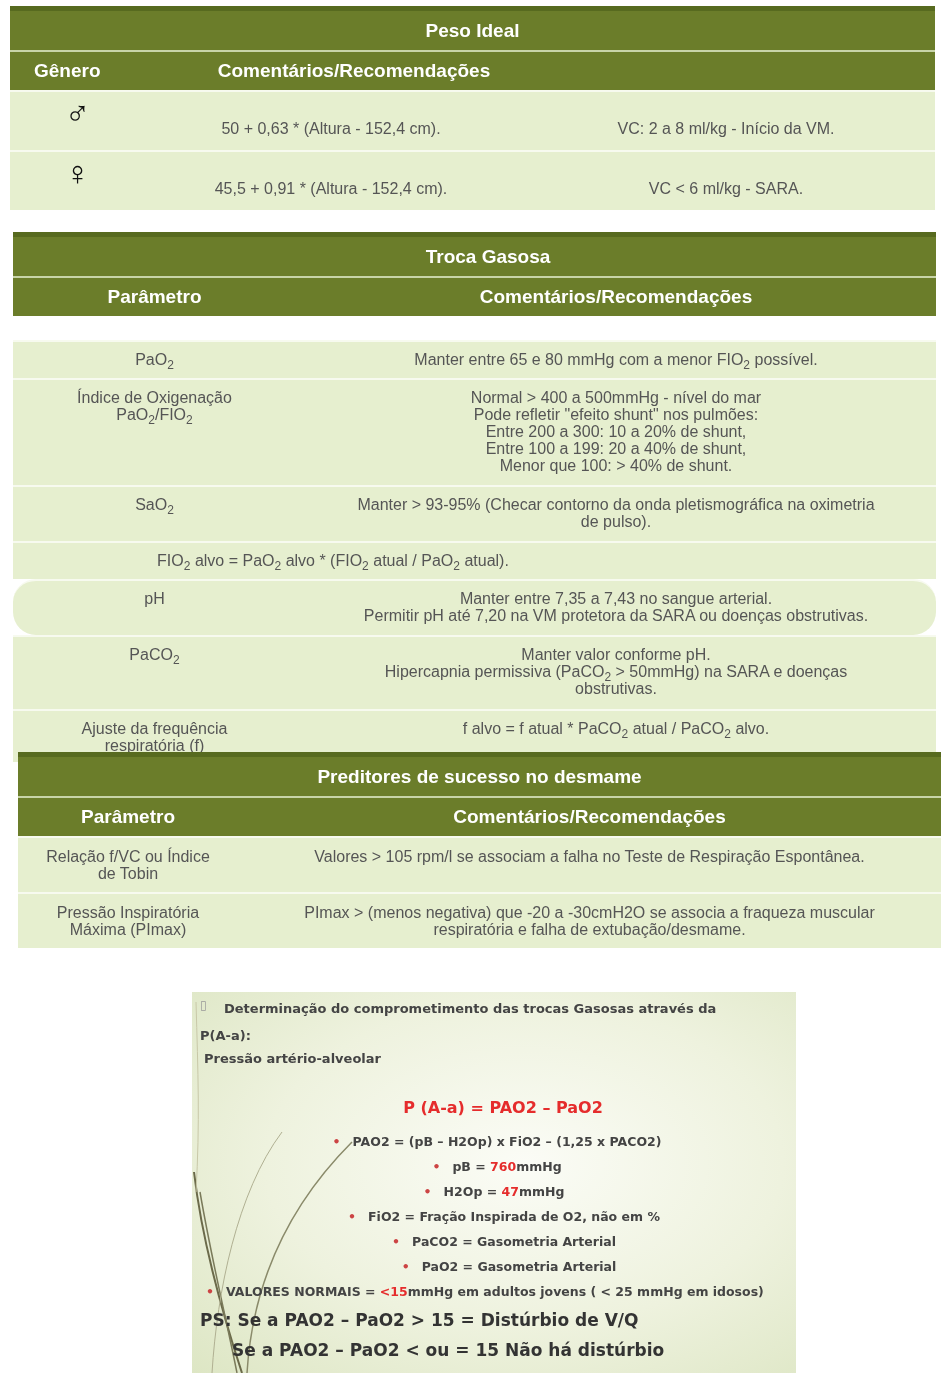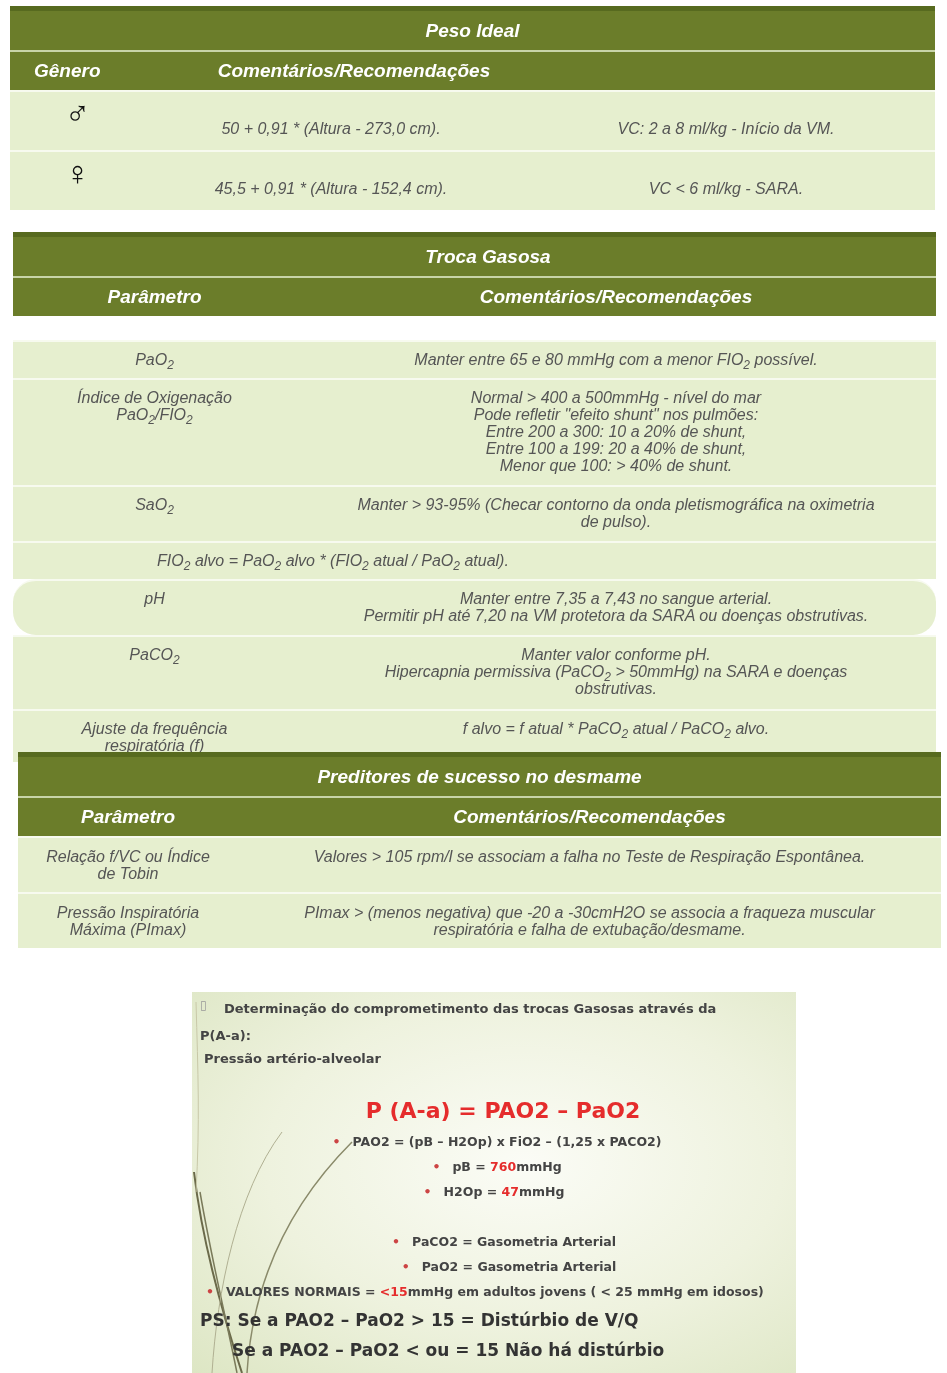--- a/index.html
+++ b/index.html
@@ -1,19 +1,19 @@
 <!DOCTYPE html>
 <html><head>
 <meta charset="utf-8">
 <style>
   html, body { margin: 0; padding: 0; background: #ffffff; }
   body { width: 947px; height: 1373px; position: relative; overflow: hidden;
          font-family: "Liberation Sans", "DejaVu Sans", sans-serif; }
 
-  .tbl { position: absolute; border-collapse: collapse; font-style: italic; }
+  .tbl { position: absolute; border-collapse: collapse; }
   .tbl .hdr-title { background: #6b7d2a; color: #ffffff; font-weight: bold;
                     text-align: center; font-size: 19px; height: 39px;
                     border-top: 5px solid #576a1f; border-bottom: 2px solid #c8d4a8; }
   .tbl .hdr-row { background: #6b7d2a; color: #ffffff; font-weight: bold;
                   font-size: 19px; height: 38px; }
   .tbl .hdr-row > div { display: flex; align-items: center; justify-content: center; }
   .tbl .row { background: #e6efcf; color: #555555; font-size: 16px;
               border-top: 2px solid #f7faef; line-height: 17px; }
   .tbl .row > div { text-align: center; }
   .flex { display: flex; }
@@ -58,21 +58,21 @@
 <body>
 
 <div id="t1" class="tbl">
   <div class="hdr-title flex" style="align-items:center;justify-content:center;">Peso Ideal</div>
   <div class="hdr-row flex">
     <div class="cell c1">Gênero</div>
     <div class="cell c3">Comentários/Recomendações</div>
   </div>
   <div class="row flex">
     <div class="cell c1 sym">♂</div>
-    <div class="cell c2 txt">50 + 0,91 * (Altura - 273,0 cm).</div>
+    <div class="cell c2 txt">50 + 0,63 * (Altura - 152,4 cm).</div>
     <div class="cell c3 txt">VC: 2 a 8 ml/kg - Início da VM.</div>
   </div>
   <div class="row flex">
     <div class="cell c1 sym">♀</div>
     <div class="cell c2 txt">45,5 + 0,91 * (Altura - 152,4 cm).</div>
     <div class="cell c3 txt">VC &lt; 6 ml/kg - SARA.</div>
   </div>
 </div>
 
 <div id="t2" class="tbl">
@@ -136,23 +136,24 @@
     <path d="M8,200 C20,270 35,330 45,381" stroke="#7a7a5a" stroke-width="1.5" fill="none"></path>
     <path d="M55,381 C60,300 90,220 160,150" stroke="#8a8a6a" stroke-width="1.5" fill="none"></path>
     <path d="M20,381 C25,300 45,200 90,140" stroke="#b0b092" stroke-width="1" fill="none"></path>
     <path d="M4,10 C6,80 8,130 4,200" stroke="#c8c8a8" stroke-width="1" fill="none"></path>
   </svg>
   <div class="abs" style="left:8px;top:6px;font-size:12px;color:#999;">▯</div>
   <div class="abs small" style="left:32px;top:9px;font-size:13px;">Determinação do comprometimento das trocas Gasosas através da</div>
   <div class="abs small" style="left:8px;top:36px;font-size:13px;">P(A-a):</div>
   <div class="abs small" style="left:12px;top:59px;font-size:13px;">Pressão artério-alveolar</div>
 
-  <div class="abs center red" style="top:106px;font-size:22px;font-weight:bold;padding-left:18px;">P (A-a) = PAO2 – PaO2</div>
+  <div class="abs center red" style="top:106px;font-size:16px;font-weight:bold;padding-left:18px;">P (A-a) = PAO2 – PaO2</div>
 
   <div class="abs center small" style="top:142px;padding-left:6px;"><span class="bullet">•</span><span>PAO2 = (pB – H2Op) x FiO2 – (1,25 x PACO2)</span></div>
   <div class="abs center small" style="top:167px;padding-left:6px;"><span class="bullet">•</span><span>pB = </span><span class="red">760</span><span>mmHg</span></div>
   <div class="abs center small" style="top:192px;padding-left:0px;"><span class="bullet">•</span><span>H2Op = </span><span class="red">47</span><span>mmHg</span></div>
+  <div class="abs center small" style="top:217px;padding-left:20px;"><span class="bullet">•</span><span>FiO2 = Fração Inspirada de O2, não em %</span></div>
   <div class="abs center small" style="top:242px;padding-left:20px;"><span class="bullet">•</span><span>PaCO2 =  Gasometria Arterial</span></div>
   <div class="abs center small" style="top:267px;padding-left:30px;"><span class="bullet">•</span><span>PaO2 = Gasometria Arterial</span></div>
   <div class="abs small" style="left:14px;top:292px;"><span class="bullet">•</span><span>VALORES NORMAIS = </span><span class="red">&lt;15</span><span>mmHg em adultos jovens ( &lt; 25 mmHg em idosos)</span></div>
   <div class="abs" style="left:8px;top:318px;font-size:17px;font-weight:bold;color:#333;">PS: Se a PAO2 – PaO2 &gt; 15 = Distúrbio de V/Q</div>
   <div class="abs" style="left:40px;top:348px;font-size:17px;font-weight:bold;color:#333;">Se a PAO2 – PaO2 &lt; ou = 15 Não há distúrbio</div>
 </div>
 
 </body></html>

